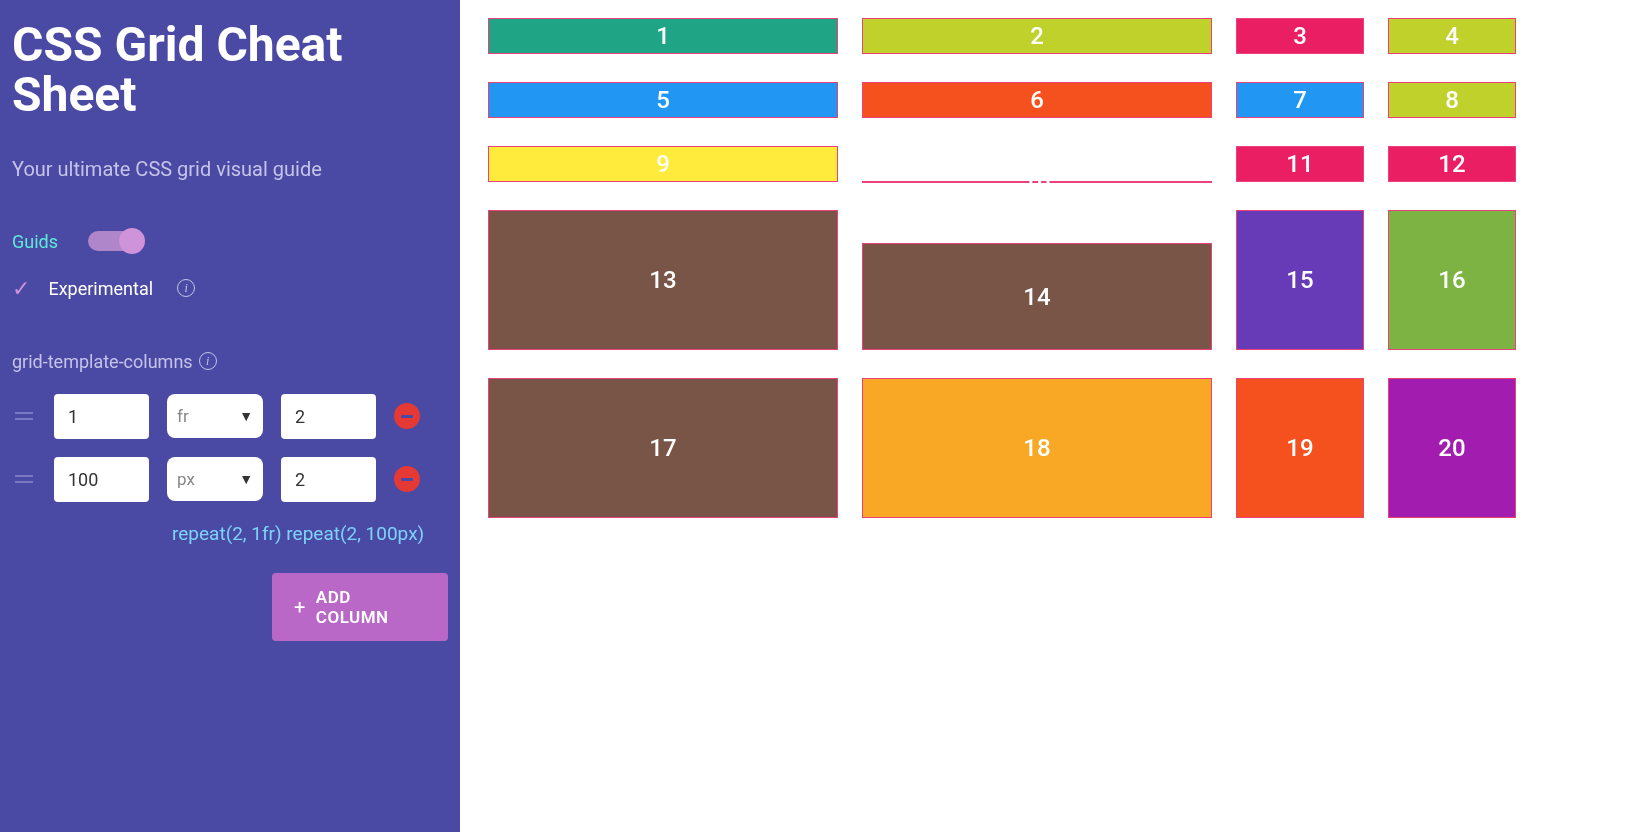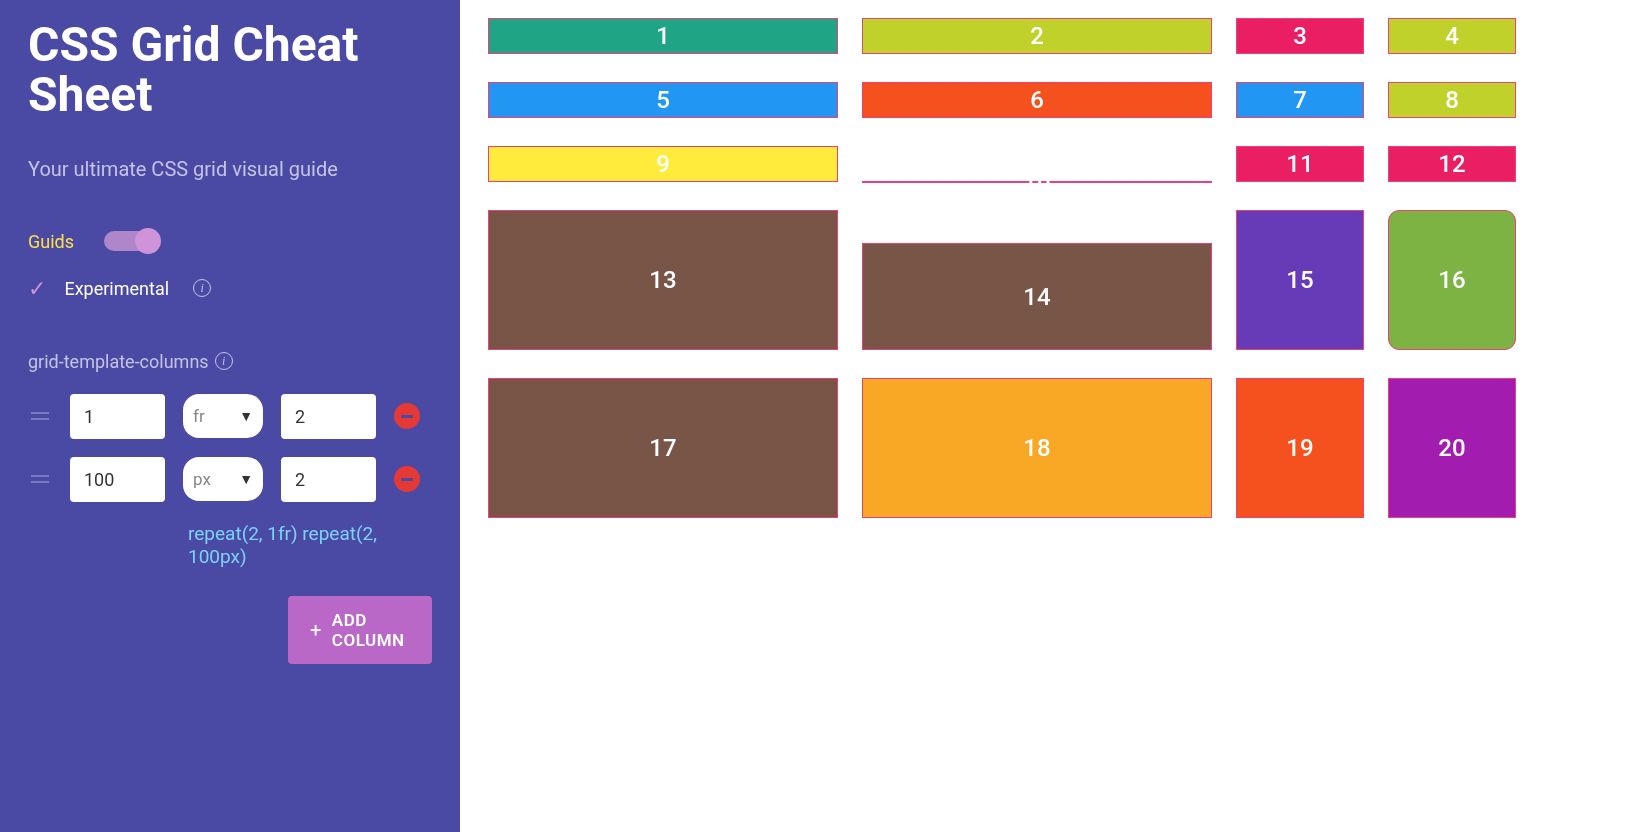--- a/index.html
+++ b/index.html
@@ -7,21 +7,21 @@
   font-family: -apple-system, BlinkMacSystemFont, "Segoe UI", Roboto, sans-serif;
   display: flex;
   width: 1630px;
   height: 832px;
   overflow: hidden;
 }
 .sidebar {
   width: 460px;
   background: #4a4aa5;
   color: #fff;
-  padding: 20px 28px;
+  padding: 20px 12px;
   flex-shrink: 0;
 }
 .title {
   font-size: 48px;
   font-weight: 700;
   line-height: 1.05;
   margin-bottom: 18px;
 }
 .subtitle {
   font-size: 20px;
@@ -30,21 +30,21 @@
   margin-top: 36px;
 }
 .toggle-row {
   display: flex;
   align-items: center;
   gap: 30px;
   margin-bottom: 24px;
 }
 .toggle-label {
   font-size: 18px;
-  color: #fde047;
+  color: #5eead4;
 }
 .toggle {
   width: 55px;
   height: 20px;
   background: #af86c9;
   border-radius: 12px;
   position: relative;
   cursor: pointer;
 }
 .toggle-knob {
@@ -117,25 +117,25 @@
 .input-box {
   background: #fff;
   border-radius: 4px;
   padding: 12px 14px;
   color: #333;
   font-size: 18px;
   width: 95px;
 }
 .select-box {
   background: #fff;
-  border-radius: 16px;
+  border-radius: 8px;
   padding: 12px 10px;
   color: #888;
   font-size: 17px;
-  width: 80px;
+  width: 96px;
   display: flex;
   align-items: center;
   justify-content: space-between;
 }
 .select-arrow { color: #333; font-size: 14px; }
 .remove-btn {
   width: 26px;
   height: 26px;
   border-radius: 50%;
   background: #e53935;
@@ -270,19 +270,19 @@
       <div class="cell" style="background: rgb(244, 81, 30);">6</div>
       <div class="cell" style="background: rgb(33, 150, 243);">7</div>
       <div class="cell" style="background: rgb(192, 209, 43);">8</div>
       <div class="cell" style="background: rgb(255, 235, 59);">9</div>
       <div class="cell" style="background: rgb(96, 125, 139); margin-top: 35px;">10</div>
       <div class="cell" style="background: rgb(233, 30, 99);">11</div>
       <div class="cell" style="background: rgb(233, 30, 99);">12</div>
       <div class="cell" style="background: rgb(121, 85, 72);">13</div>
       <div class="cell" style="background: rgb(121, 85, 72); margin-top: 33px;">14</div>
       <div class="cell" style="background: rgb(103, 58, 183);">15</div>
-      <div class="cell" style="background: rgb(124, 179, 66); border-radius: 11px;">16</div>
+      <div class="cell" style="background: rgb(124, 179, 66);">16</div>
       <div class="cell" style="background: rgb(121, 85, 72);">17</div>
       <div class="cell" style="background: rgb(249, 168, 37);">18</div>
       <div class="cell" style="background: rgb(244, 81, 30);">19</div>
       <div class="cell" style="background: #a21caf;">20</div>
     </div>
 </div>
 
 </body></html>

